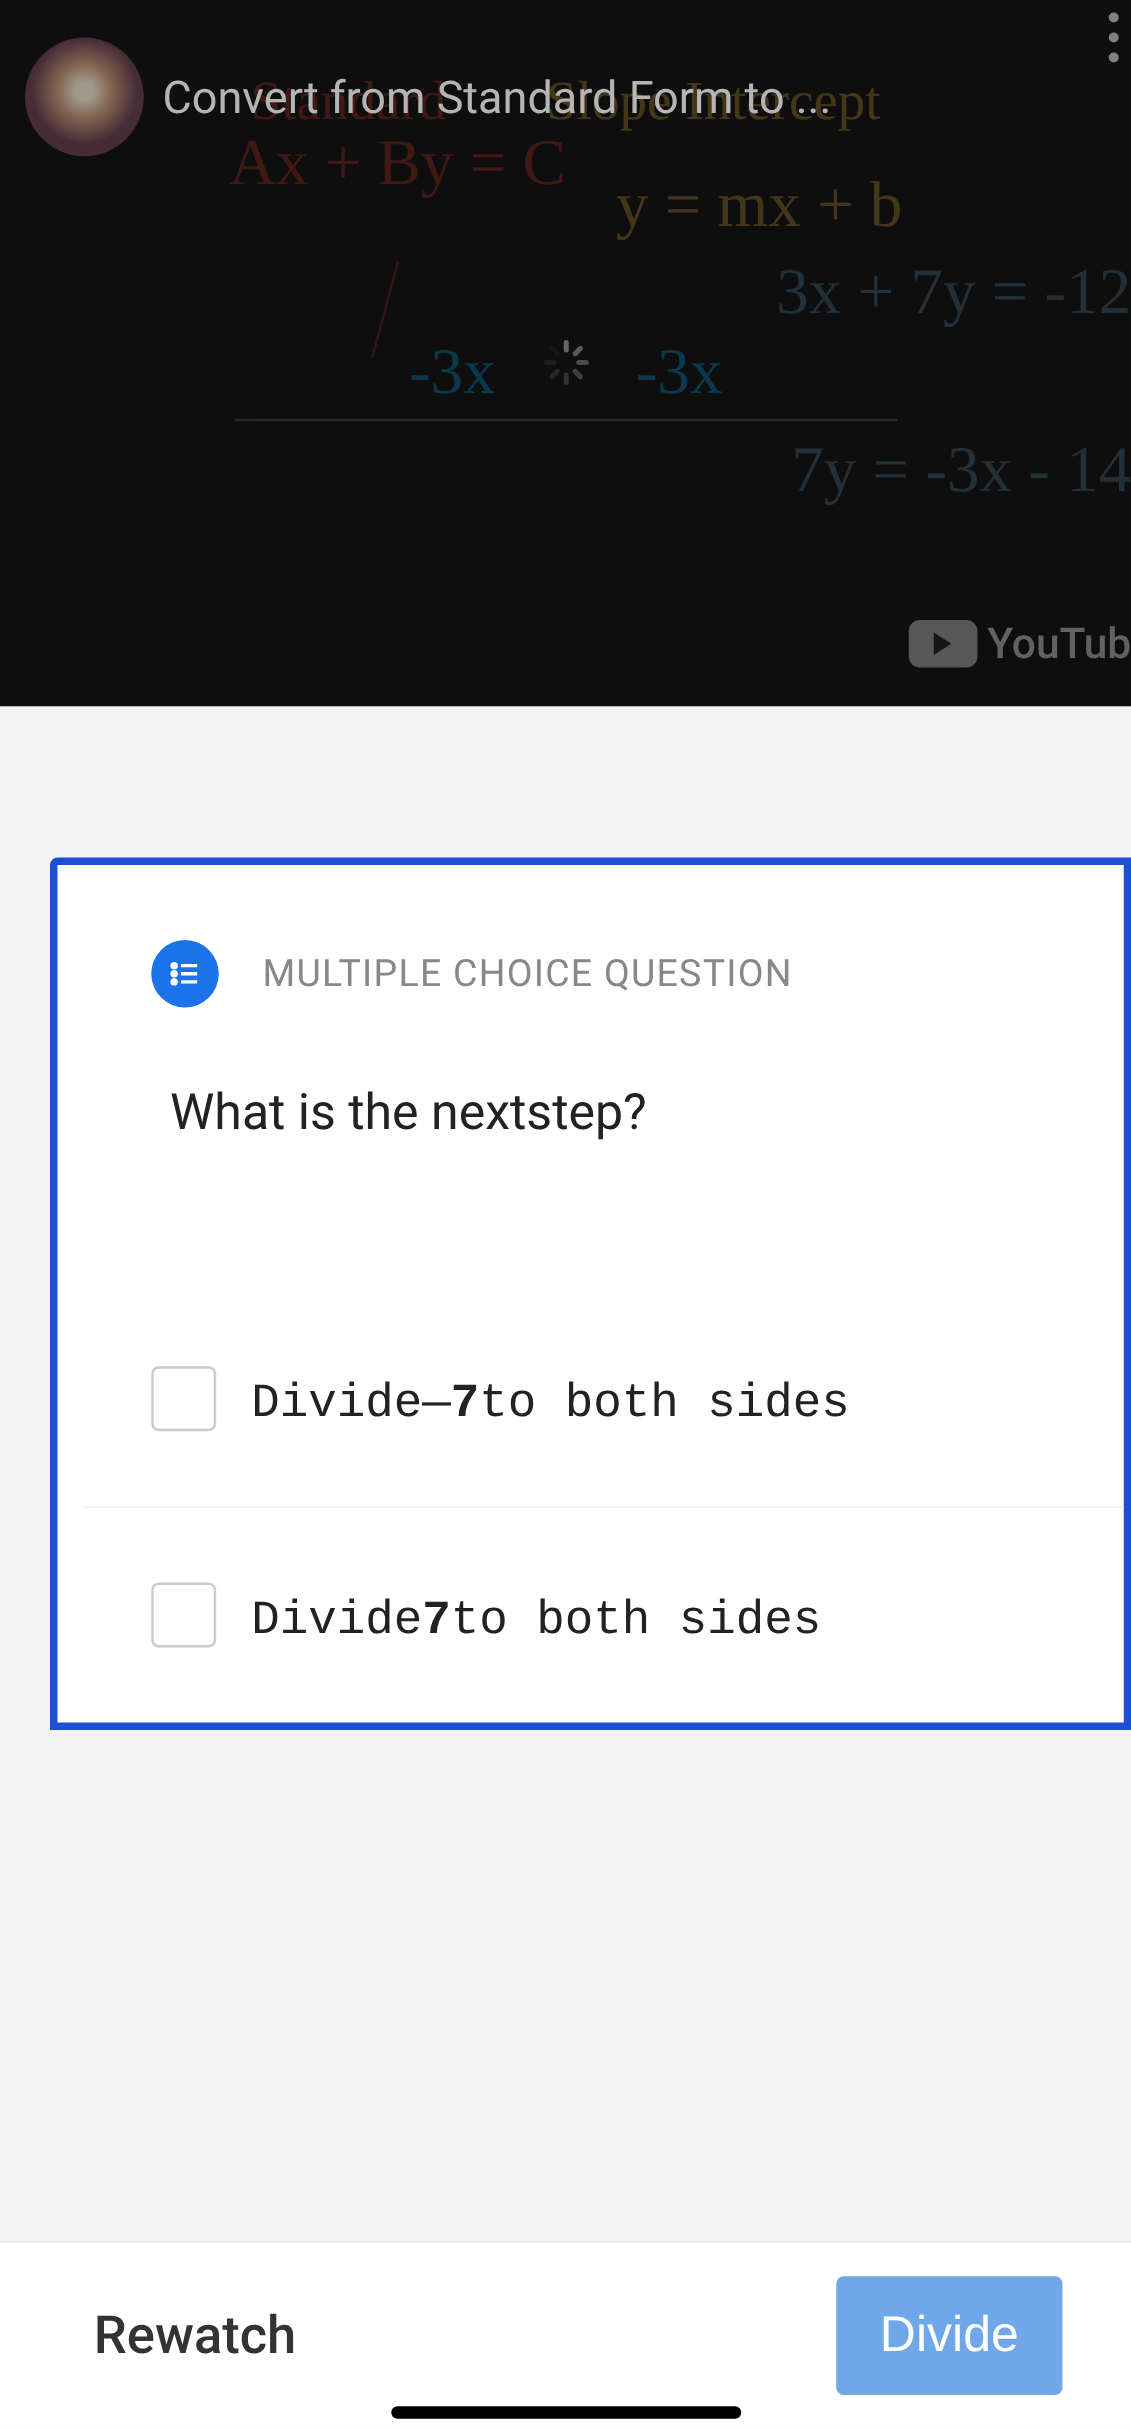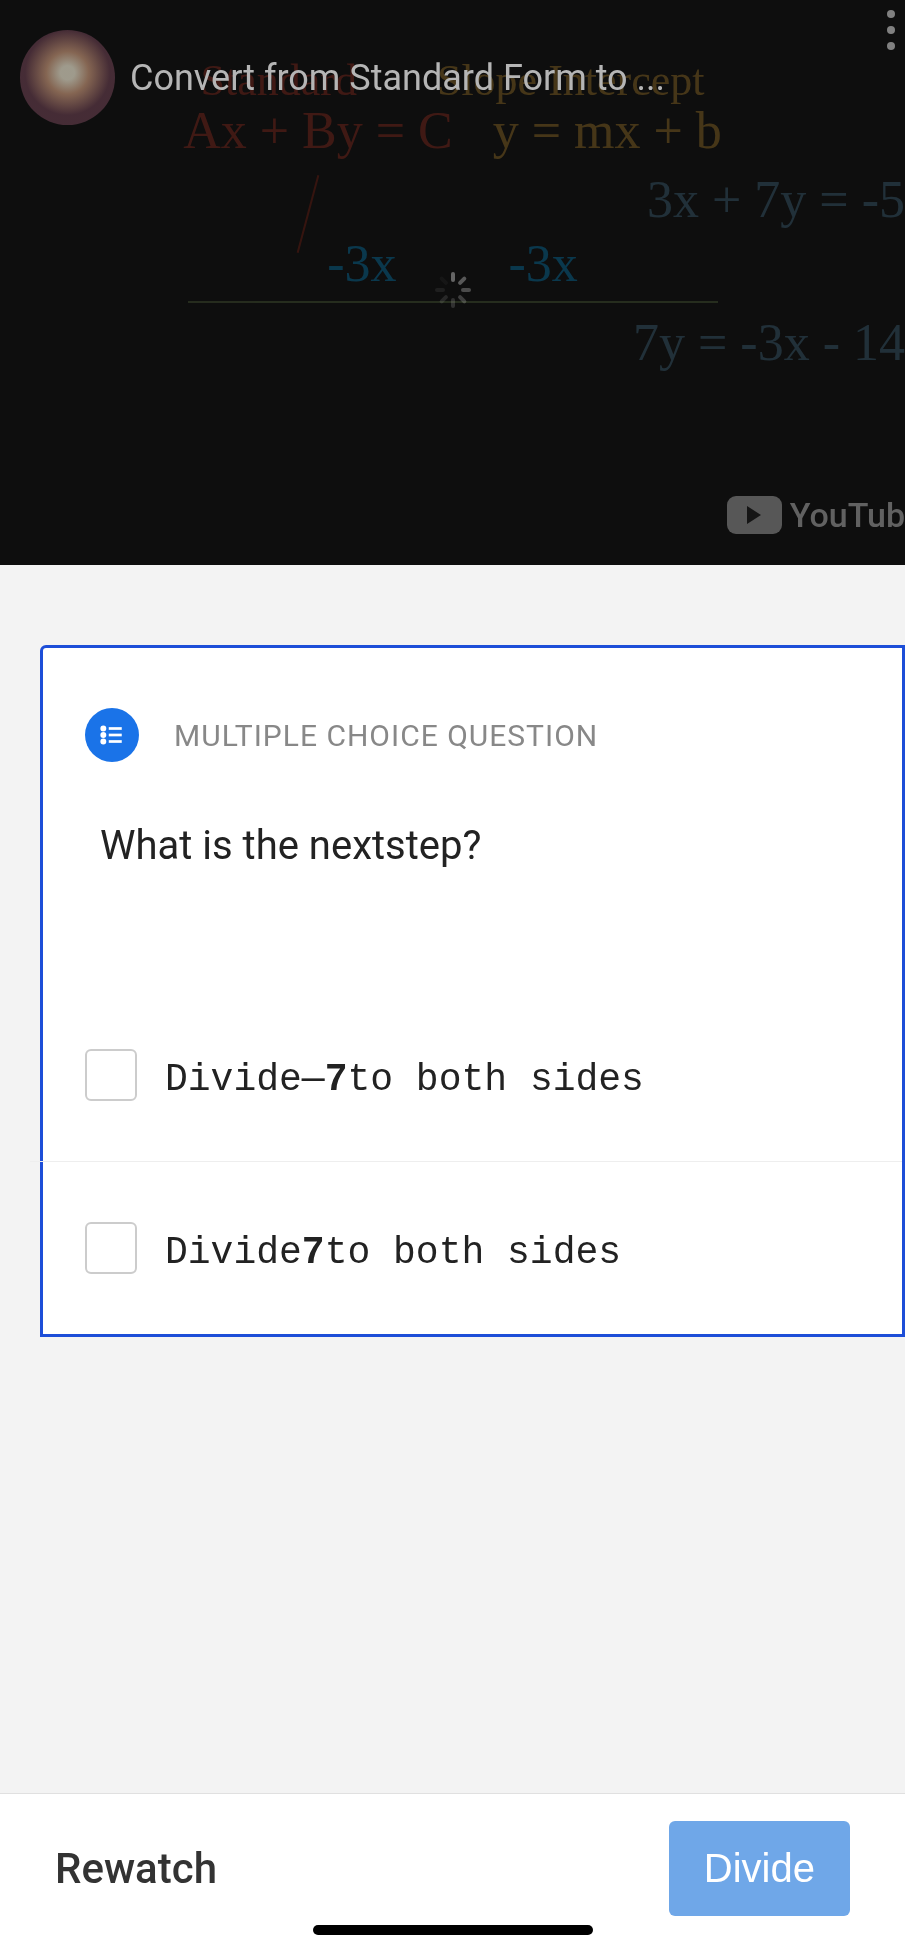--- a/index.html
+++ b/index.html
@@ -92,21 +92,21 @@
   .slope-label { color: #d4a03c; }
   
   .line-forms {
     display: flex;
     justify-content: center;
     gap: 40px;
     font-size: 52px;
     margin-top: -5px;
   }
   .standard-form { color: #c04030; }
-  .slope-form { color: #d4a03c; }
+  .slope-form { color: #d4a03c; margin-top: 34px; }
   
   .eq1 {
     color: #5a8ba8;
     font-size: 52px;
     margin-top: 10px;
   }
   .eq2 {
     color: #0ea5e9;
     font-size: 52px;
     display: flex;
@@ -185,23 +185,24 @@
   }
   
   .content-area {
     flex: 1;
     background: #f3f3f3;
     padding: 80px 0 0 40px;
   }
   
   .question-card {
     background: #fff;
-    border: 3px solid #1d4ed8;
+    border: 6px solid #1d4ed8;
     border-radius: 6px 0 0 0;
-    padding: 60px 50px 0 42px;
+    padding: 60px 50px 0 75px;
+    margin-top: 41px;
   }
   
   .q-header {
     display: flex;
     align-items: center;
     gap: 35px;
     margin-bottom: 60px;
   }
   
   .list-icon {
@@ -255,21 +256,21 @@
   }
   .option-text .bold7 { font-weight: bold; }
   
   .bottom-bar {
     background: #fff;
     border-top: 1px solid #e0e0e0;
     height: 150px;
     display: flex;
     align-items: center;
     justify-content: space-between;
-    padding: 0 55px 0 55px;
+    padding: 0 55px 0 75px;
     position: relative;
   }
   
   .rewatch {
     color: #333;
     font-size: 42px;
     font-weight: 500;
   }
   
   .submit-btn {
@@ -298,21 +299,21 @@
 <div class="video-area">
   <div class="math-content">
     <div class="line-labels">
       <span class="standard-label">Standard</span>
       <span class="slope-label">Slope Intercept</span>
     </div>
     <div class="line-forms">
       <span class="standard-form">Ax + By = C</span>
       <span class="slope-form">y = mx + b</span>
     </div>
-    <div class="eq1">3x + 7y = -5</div>
+    <div class="eq1">3x + 7y = -12</div>
     <div class="eq2">
       <span class="left">-3x</span>
       <span>-3x</span>
     </div>
     <div class="underline"></div>
     <div class="eq3">7y = -3x - 14</div>
   </div>
 
   <div class="video-overlay"></div>
 

